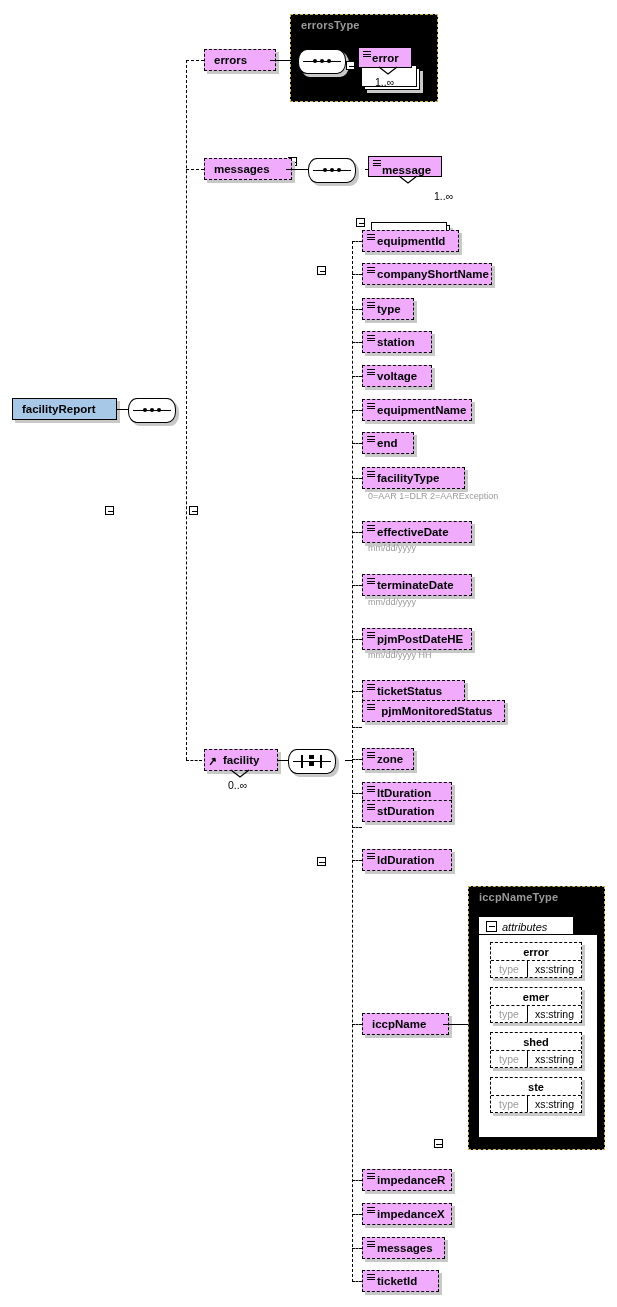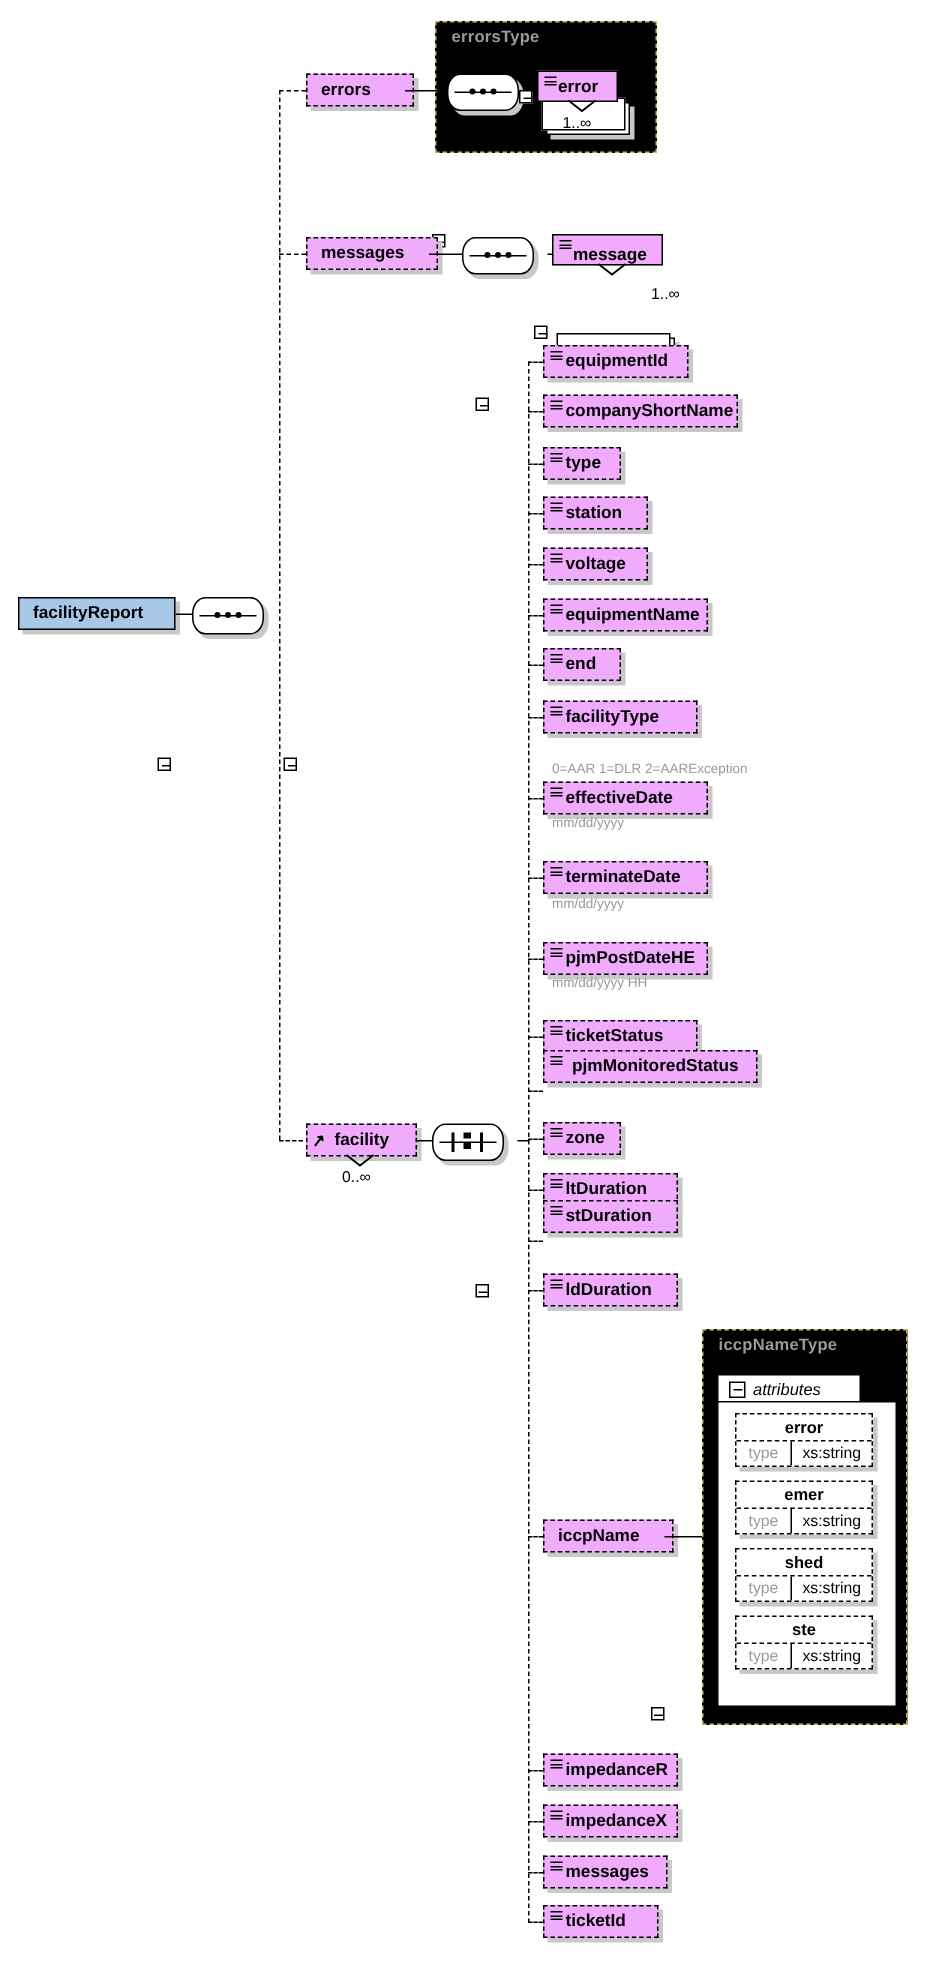--- a/index.html
+++ b/index.html
@@ -270,21 +270,21 @@
           <i></i>
         </span>
         <span>end</span>
       </div><div class="dashh" style="left: 352px; top: 478px; width: 10px;"></div><div class="abs elem" style="left: 362px; top: 467px; width: 103.2px;">
         <span class="eicon">
           <i></i>
           <i></i>
           <i></i>
         </span>
         <span>facilityType</span>
-      </div><div class="anno" style="left: 368px; top: 491px; margin-top: 16px;">0=AAR 1=DLR 2=AARException</div><div class="dashh" style="left: 352px; top: 532px; width: 10px;"></div><div class="abs elem" style="left: 362px; top: 521px; width: 109.8px;">
+      </div><div class="anno" style="left: 368px; top: 491px;">0=AAR 1=DLR 2=AARException</div><div class="dashh" style="left: 352px; top: 532px; width: 10px;"></div><div class="abs elem" style="left: 362px; top: 521px; width: 109.8px;">
         <span class="eicon">
           <i></i>
           <i></i>
           <i></i>
         </span>
         <span>effectiveDate</span>
       </div><div class="anno" style="left: 368px; top: 543px;">mm/dd/yyyy</div><div class="dashh" style="left: 352px; top: 585px; width: 10px;"></div><div class="abs elem" style="left: 362px; top: 574px; width: 109.8px;">
         <span class="eicon">
           <i></i>
           <i></i>

